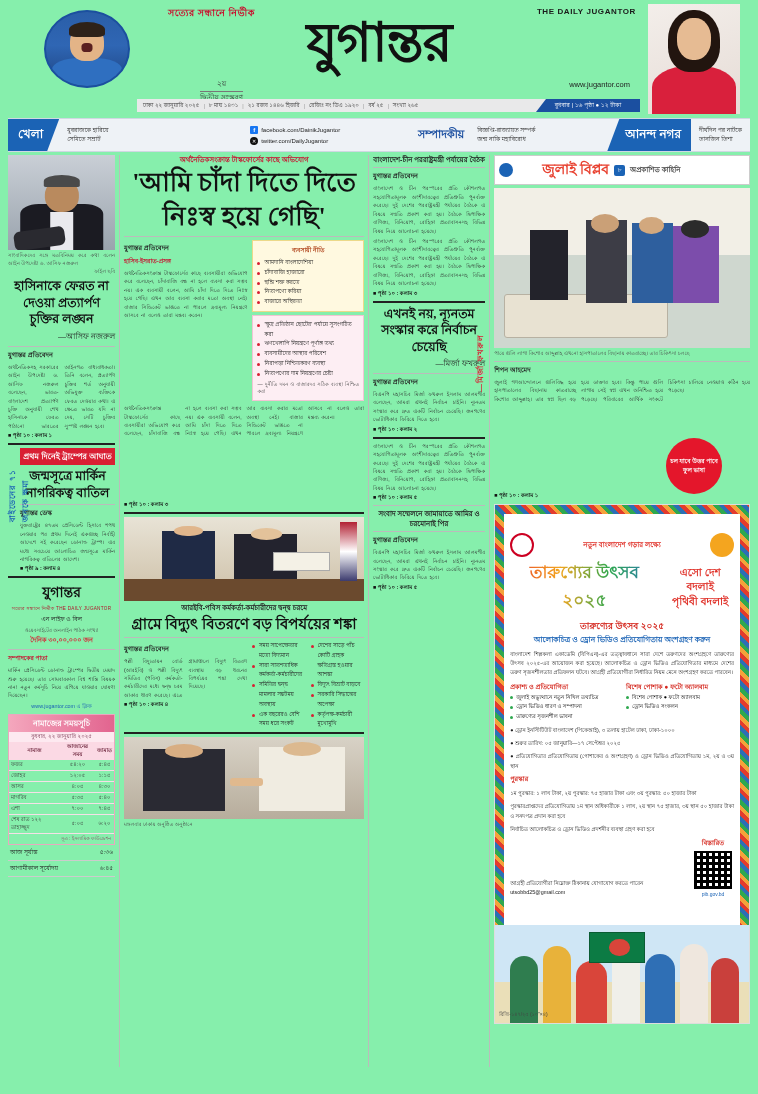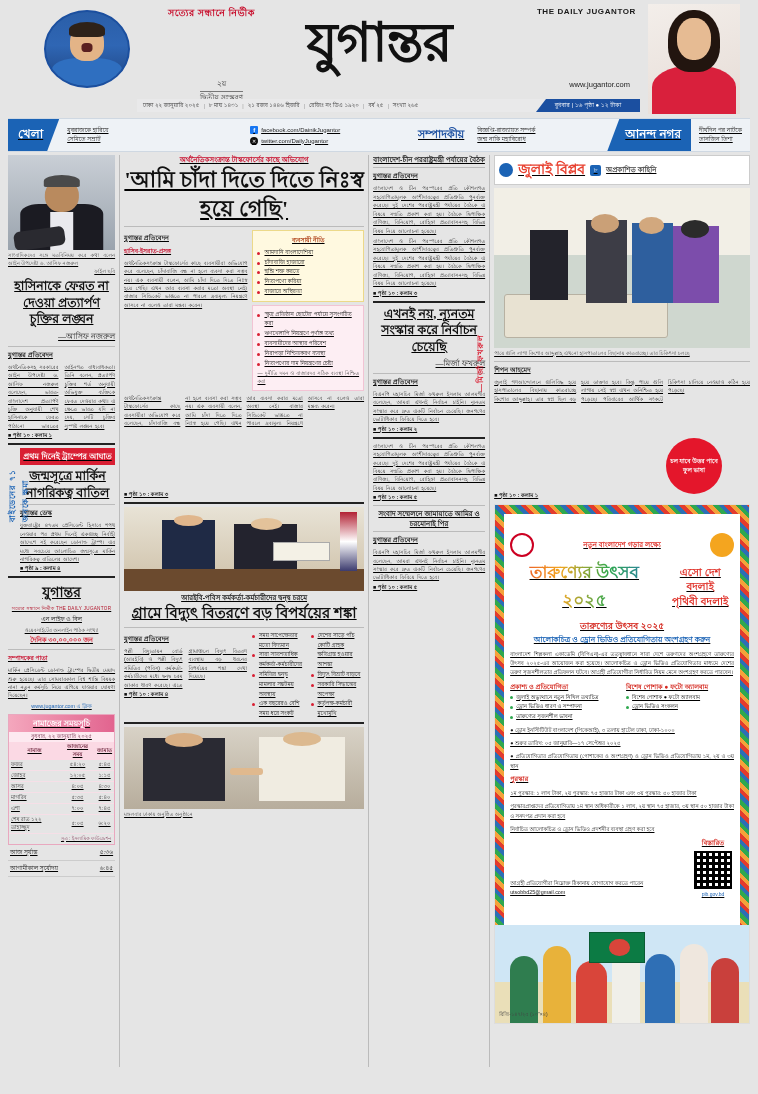--- a/index.html
+++ b/index.html
@@ -3,21 +3,21 @@
 <meta charset="utf-8">
 <style>
   * { box-sizing: border-box; margin: 0; padding: 0; }
   body {
     width: 758px; height: 1094px;
     background: #ffffff;
     font-family: "Liberation Sans", sans-serif;
     overflow: hidden;
     position: relative;
   }
-  .page { width: 758px; height: 1094px; position: relative; background:#e5e5e5;text-decoration:underline; }
+  .page { width: 758px; height: 1094px; position: relative; background:#86efac; }
 
   
   .masthead { position: relative; height: 116px; padding: 4px 8px 0 8px; }
   .mh-tagline {
     position: absolute; left: 168px; top: 6px;
     color: #c8102e; font-size: 9.5px; font-weight: bold; letter-spacing: .5px;
   }
   .mh-english {
     position: absolute; right: 122px; top: 7px;
     font-size: 8px; font-weight: bold; color: #1a1a1a; letter-spacing: .6px;
@@ -115,21 +115,21 @@
   .col { position:relative; }
   .c1 { width: 108px; }
   .c2 { width: 242px; }
   .c3 { width: 113px; }
   .c4 { width: 258px; }
 
   
   .kicker { font-size:7px; color:#c8102e; text-align:center; font-weight:bold; line-height:1.35; }
   .kicker.dark { color:#222; }
   .hl { text-align:center; font-weight:bold; color:#111; font-family:"Liberation Serif", serif; }
-  .hl-xl { font-size:22px; line-height:1.28; }
+  .hl-xl { font-size:26px; line-height:1.28; }
   .hl-lg { font-size:15px; line-height:1.3; }
   .hl-md { font-size:12.5px; line-height:1.32; }
   .hl-sm { font-size:10.5px; line-height:1.32; }
   .byline { font-size:6.5px; color:#222; font-weight:bold; margin-top:3px; }
   .credit { font-size:5.2px; color:#444; line-height:1.5; text-align:justify; }
   .attrib { font-size:8px; text-align:right; color:#222; margin-top:2px; }
 
   
   .body-text { font-size:5.2px; line-height:1.62; color:#2a2a2a; text-align:justify;
                word-spacing:1px; hyphens:none; }
@@ -579,21 +579,21 @@
       <div class="body-text mt2">বিএনপি মহাসচিব মির্জা ফখরুল ইসলাম আলমগীর বলেছেন, আমরা এখনই নির্বাচন চাইনি। ন্যূনতম সংস্কার করে দ্রুত একটি নির্বাচন চেয়েছি। জনগণের ভোটাধিকার ফিরিয়ে দিতে হবে।</div>
       <div class="contd">■ পৃষ্ঠা ১০ : কলাম ৫</div>
     </div>
 
     <div class="colrule"></div>
 
     <div class="col c4">
 
       <div style="display:flex;align-items:center;gap:5px;border:1px solid #ccc;padding:2px 4px;background:#fff;">
         <div style="width:14px;height:14px;border-radius:50%;background:#1b63b5;"></div>
-        <div style="font-size:14px;font-weight:bold;color:#e8402f;font-family:'Liberation Serif',serif;">জুলাই বিপ্লব</div>
+        <div style="font-size:14px;font-weight:bold;color:#e8402f;font-family:'Liberation Serif',serif;margin-left:24px;">জুলাই বিপ্লব</div>
         <div style="width:11px;height:11px;background:#1b63b5;color:#fff;font-size:6px;
                     display:flex;align-items:center;justify-content:center;border-radius:2px;">৮</div>
         <div style="font-size:7px;font-weight:bold;color:#444;">অপ্রকাশিত কাহিনি</div>
       </div>
 
       <div class="ph ph-hos mt3" style="height:160px;">
         <div class="bg"></div>
           <div class="bed"></div>
           <div class="nurse"></div>
         <div class="p1"></div>

